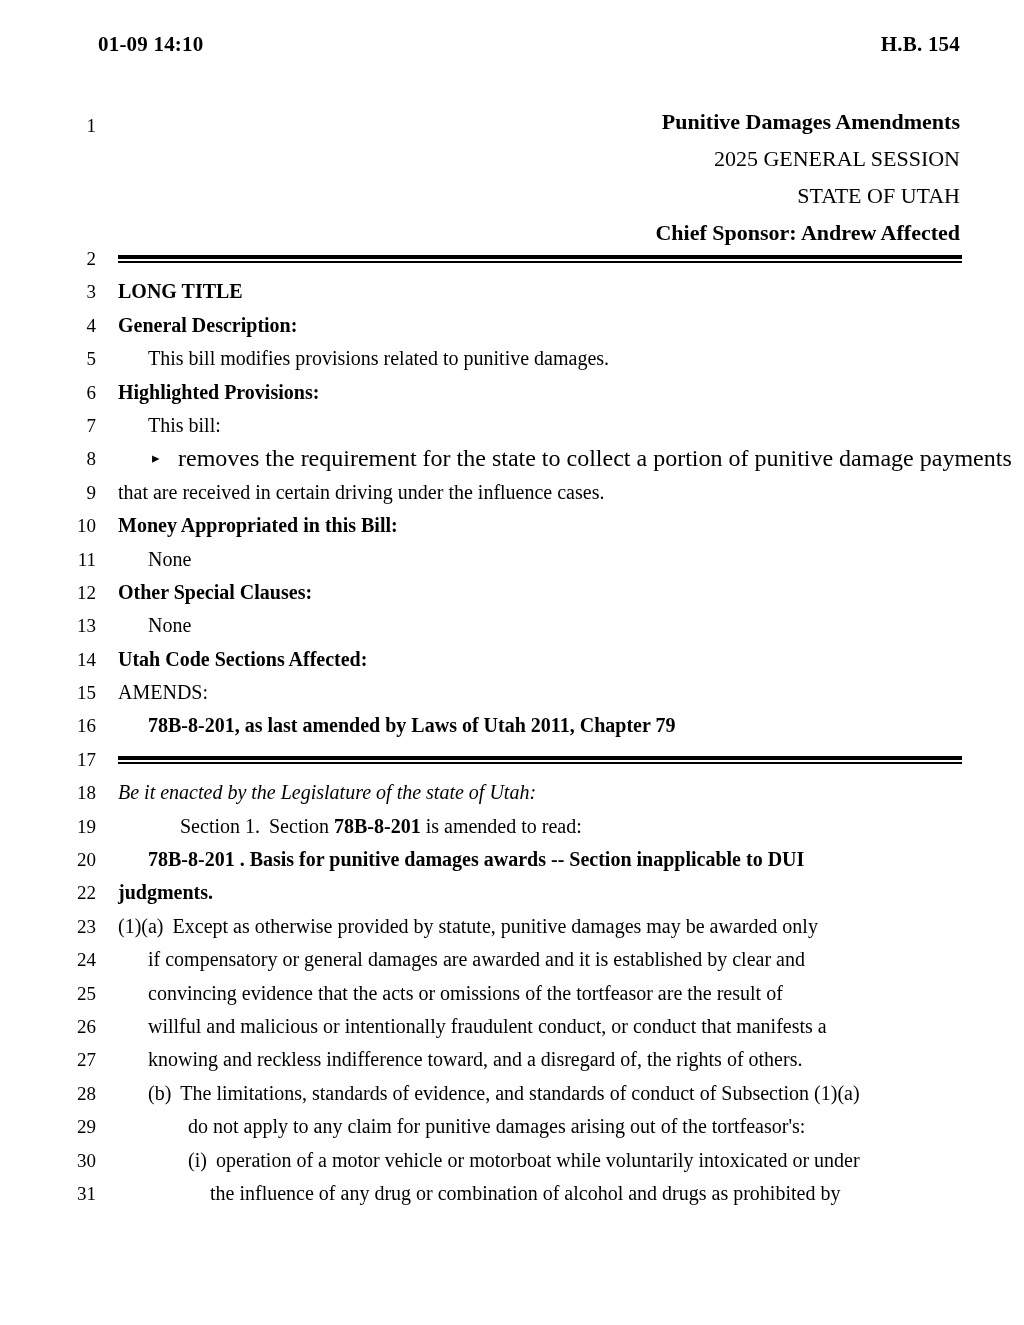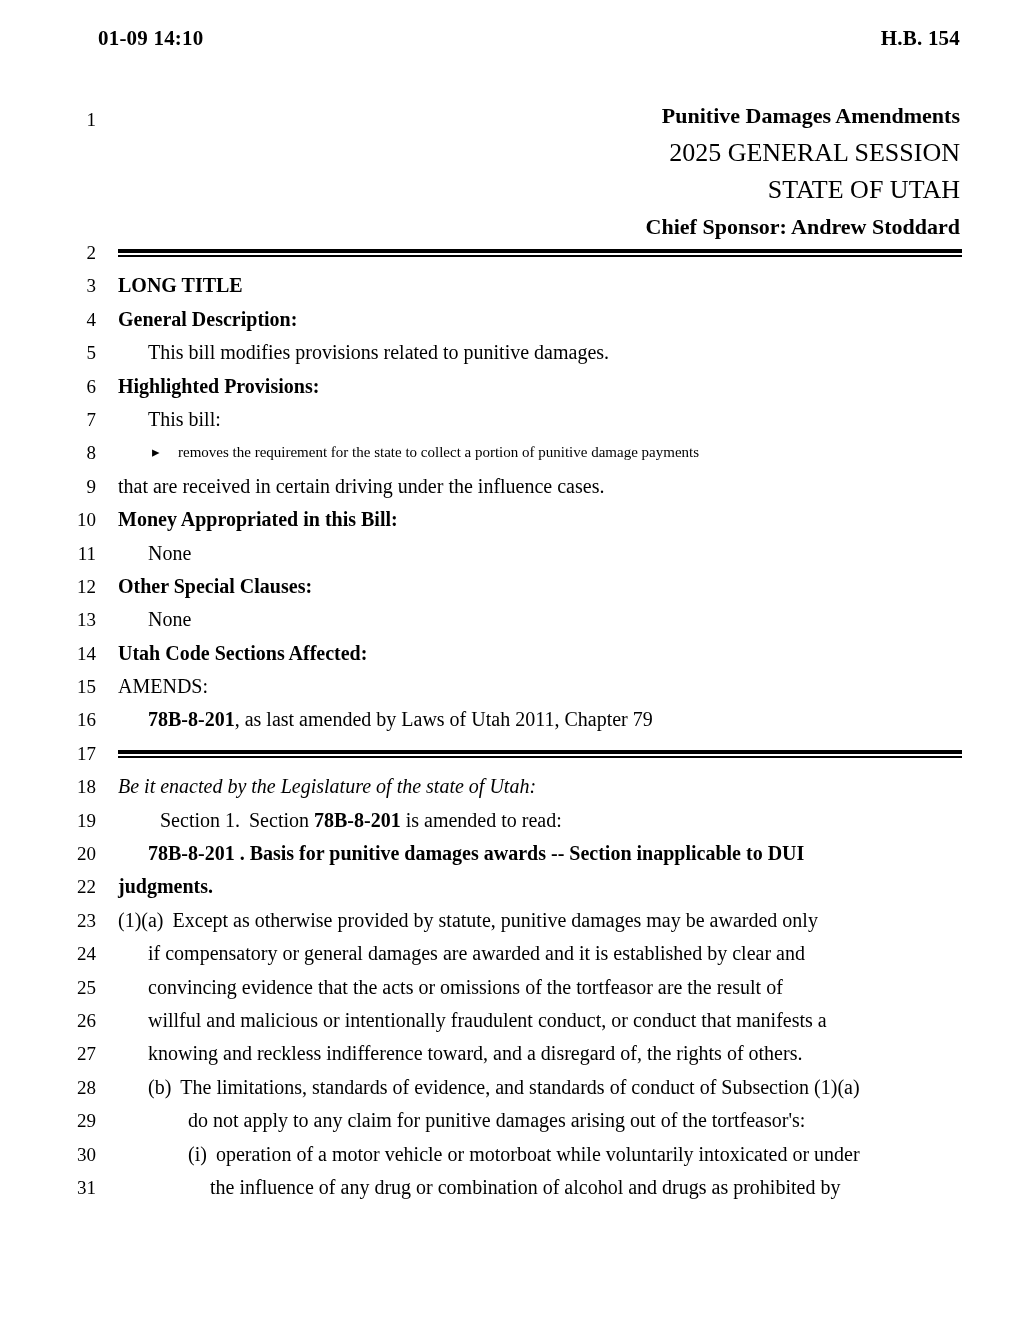--- a/index.html
+++ b/index.html
@@ -14,20 +14,21 @@
     color: #000000;
     position: relative;
     overflow: hidden;
   }
 
   .page {
     position: relative;
     width: 1024px;
     height: 1077px;
     box-sizing: border-box;
+    margin-top: 6px;
   }
 
   
   .doc-header {
     position: absolute;
     top: 26px;
     left: 98px;
     right: 64px;
     display: flex;
     justify-content: space-between;
@@ -44,21 +45,21 @@
     left: 118px;
     right: 64px;
     text-align: right;
   }
   .title-line {
     line-height: 37px;
     font-size: 22px;
     white-space: nowrap;
   }
   .title-line.bold { font-weight: bold; }
-  .title-line.plain { font-weight: normal; font-size: 26px; font-family: Liberation Serif, serif; }
+  .title-line.plain { font-weight: normal; font-size: 22px; font-family: Liberation Serif, serif; }
 
   
   .lines {
     position: absolute;
     top: 236px;
     left: 0;
     width: 1024px;
   }
   .line {
     position: relative;
@@ -80,41 +81,42 @@
     left: 118px;
     right: 50px;
     font-size: 20px;
     line-height: 33.4px;
   }
   .linetext.b { font-weight: bold; }
   .linetext.i { font-style: italic; }
 
   
   .ind1 { left: 148px; }
-  .ind15 { left: 160px; }
+  .ind15 { left: 180px; }
   .ind2  { left: 188px; }
   .ind3  { left: 210px; }
 
   
   .r-b { font-weight: bold; }
-  .r-n { font-weight: normal; }
+  .r-n { font-weight: bold; }
 
   
   .bullet-row .bullet {
     position: absolute;
     left: 152px;
     font-size: 15px;
     line-height: 33.4px;
   }
   .bullet-row .btext {
     position: absolute;
     left: 178px;
     right: 50px;
-    font-size: 15px;
-    line-height: 33.4px;
+    font-size: 24px;
+    line-height: 33.4px;
+    text-align: right;
   }
 
   
   .rule {
     position: absolute;
     left: 118px;
     right: 62px;
     top: 13px;
     height: 8px;
   }
@@ -144,21 +146,21 @@
 
   <div class="doc-header">
     <span>01-09 14:10</span>
     <span>H.B. 154</span>
   </div>
 
   <div class="title-block">
     <div class="title-line bold">Punitive Damages Amendments</div>
     <div class="title-line plain">2025 GENERAL SESSION</div>
     <div class="title-line plain">STATE OF UTAH</div>
-    <div class="title-line bold">Chief Sponsor: Andrew Stoddard</div>
+    <div class="title-line bold">Chief Sponsor: Andrew Affected</div>
   </div>
 
   <div class="lines">
 
     <div class="line" style="position:absolute; top:-133px; left:0; width:1024px;">
       <span class="lineno">1</span>
     </div>
 
     <div class="line">
       <span class="lineno">2</span>

